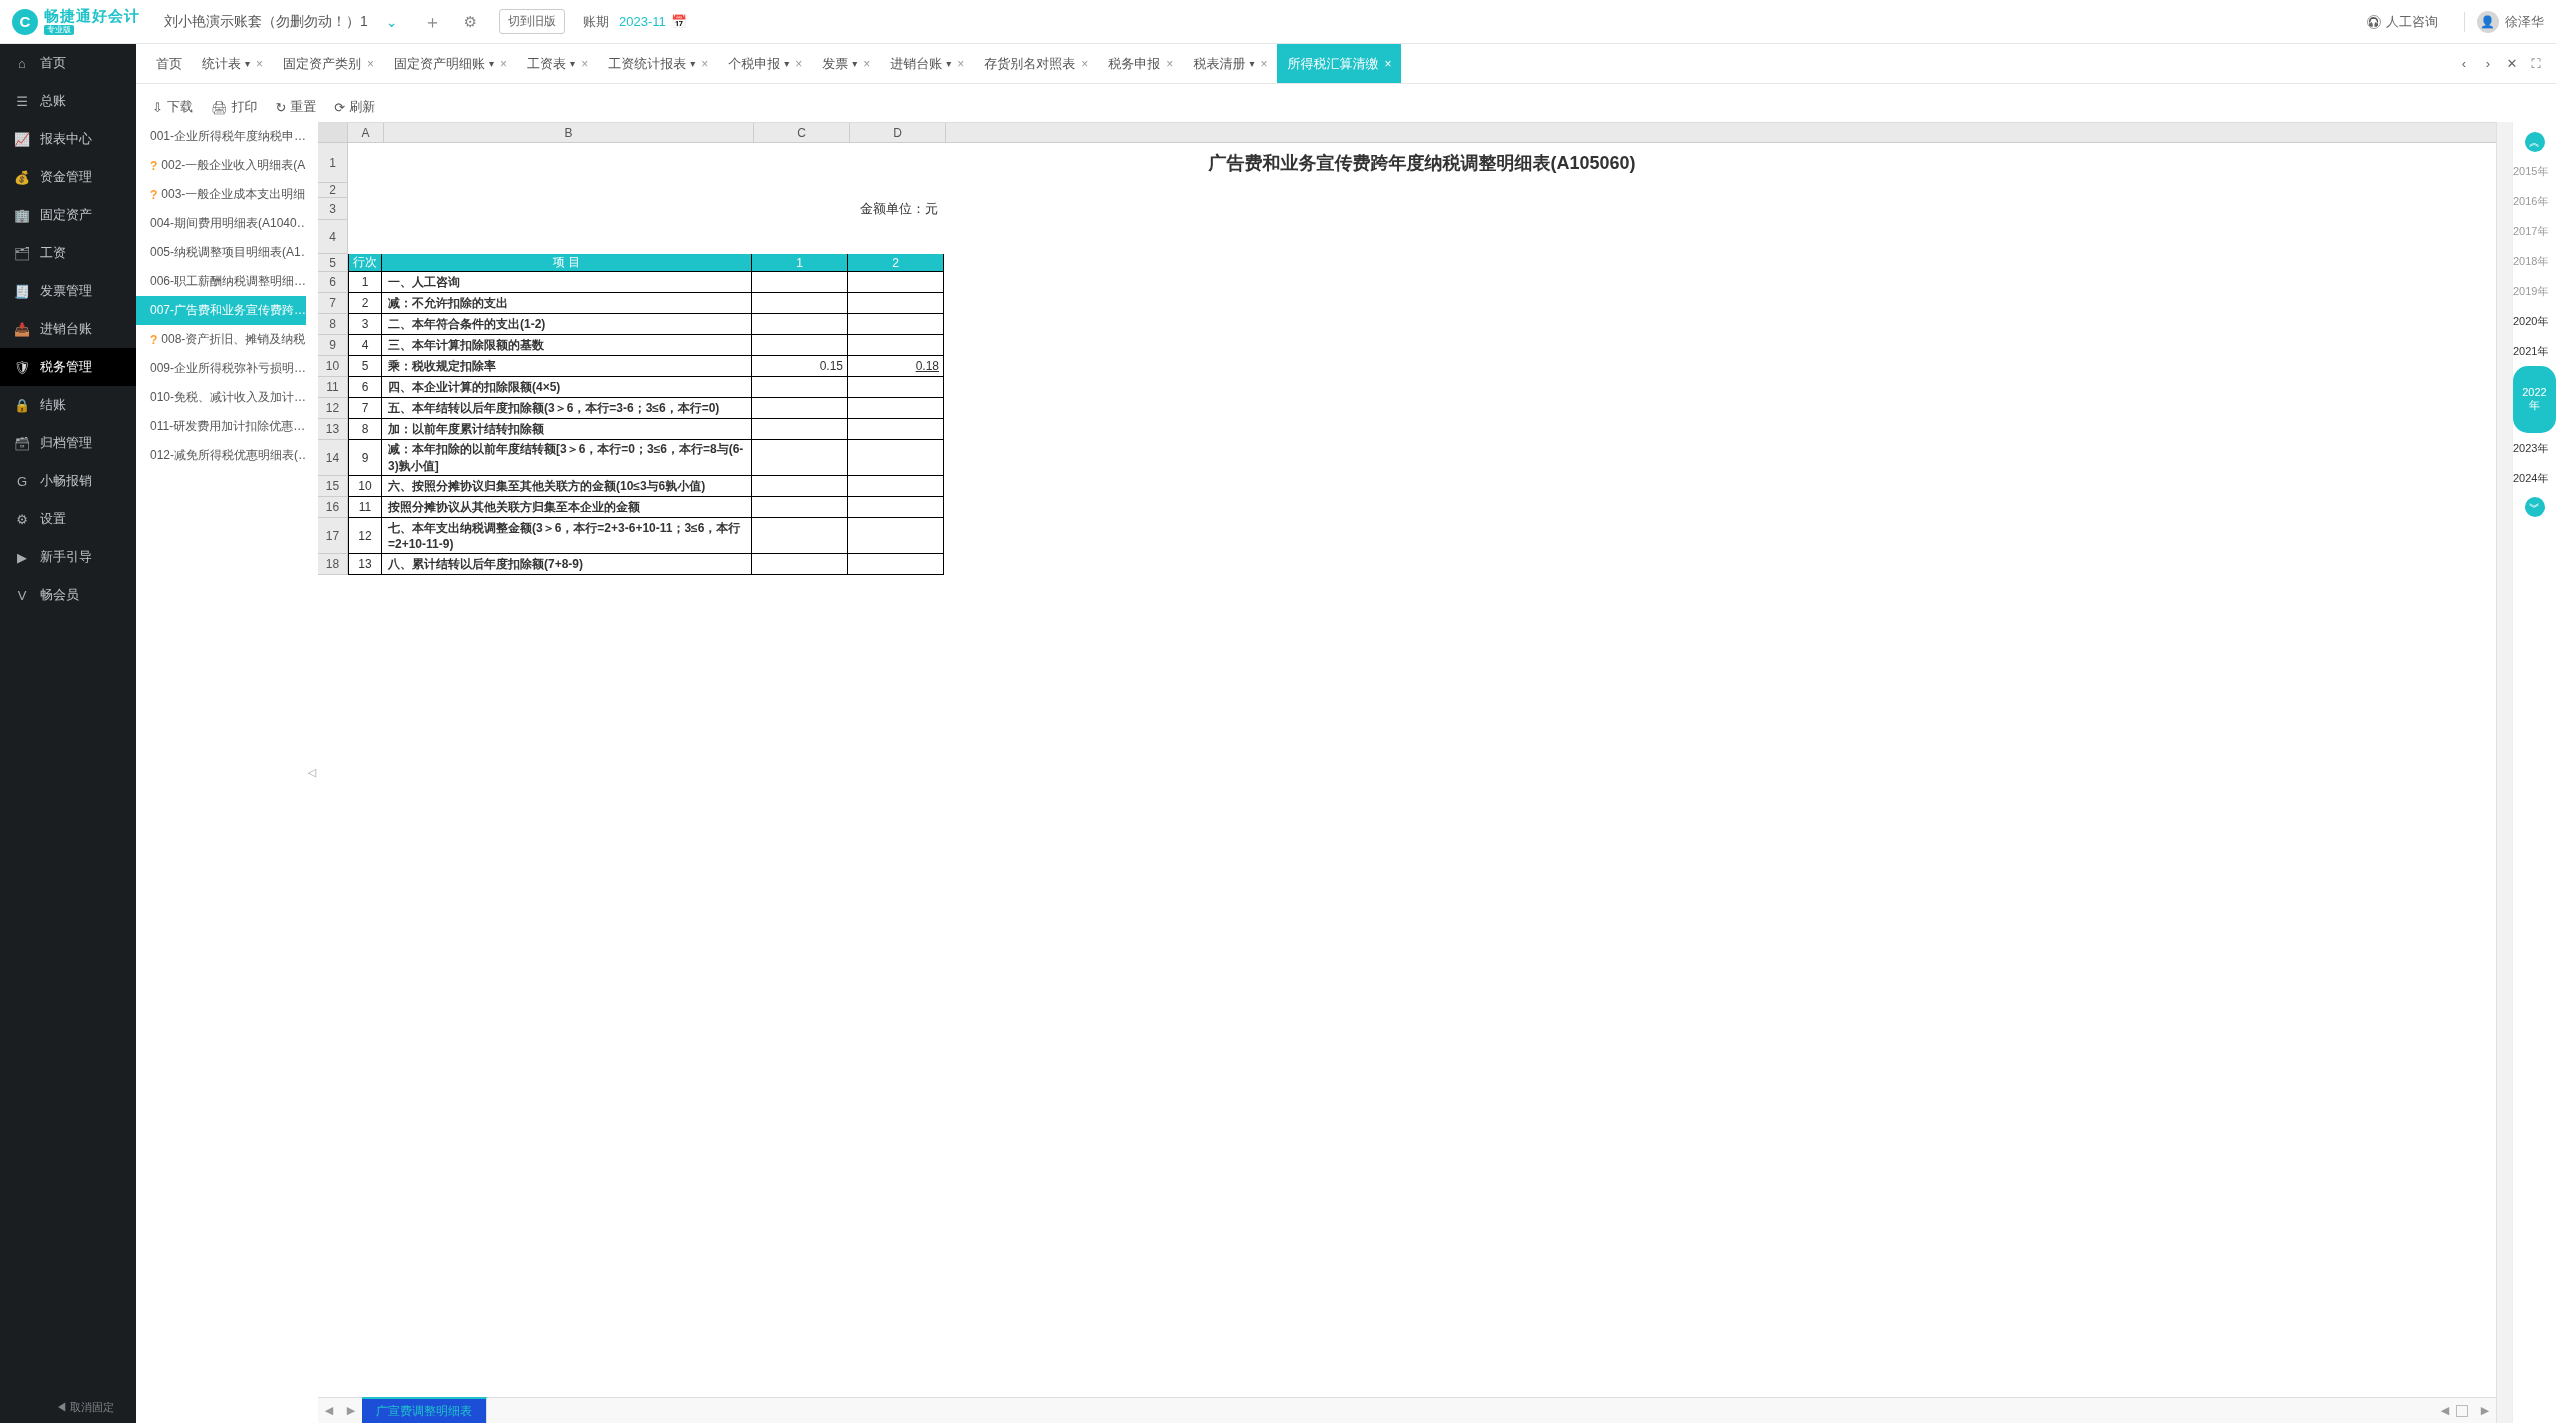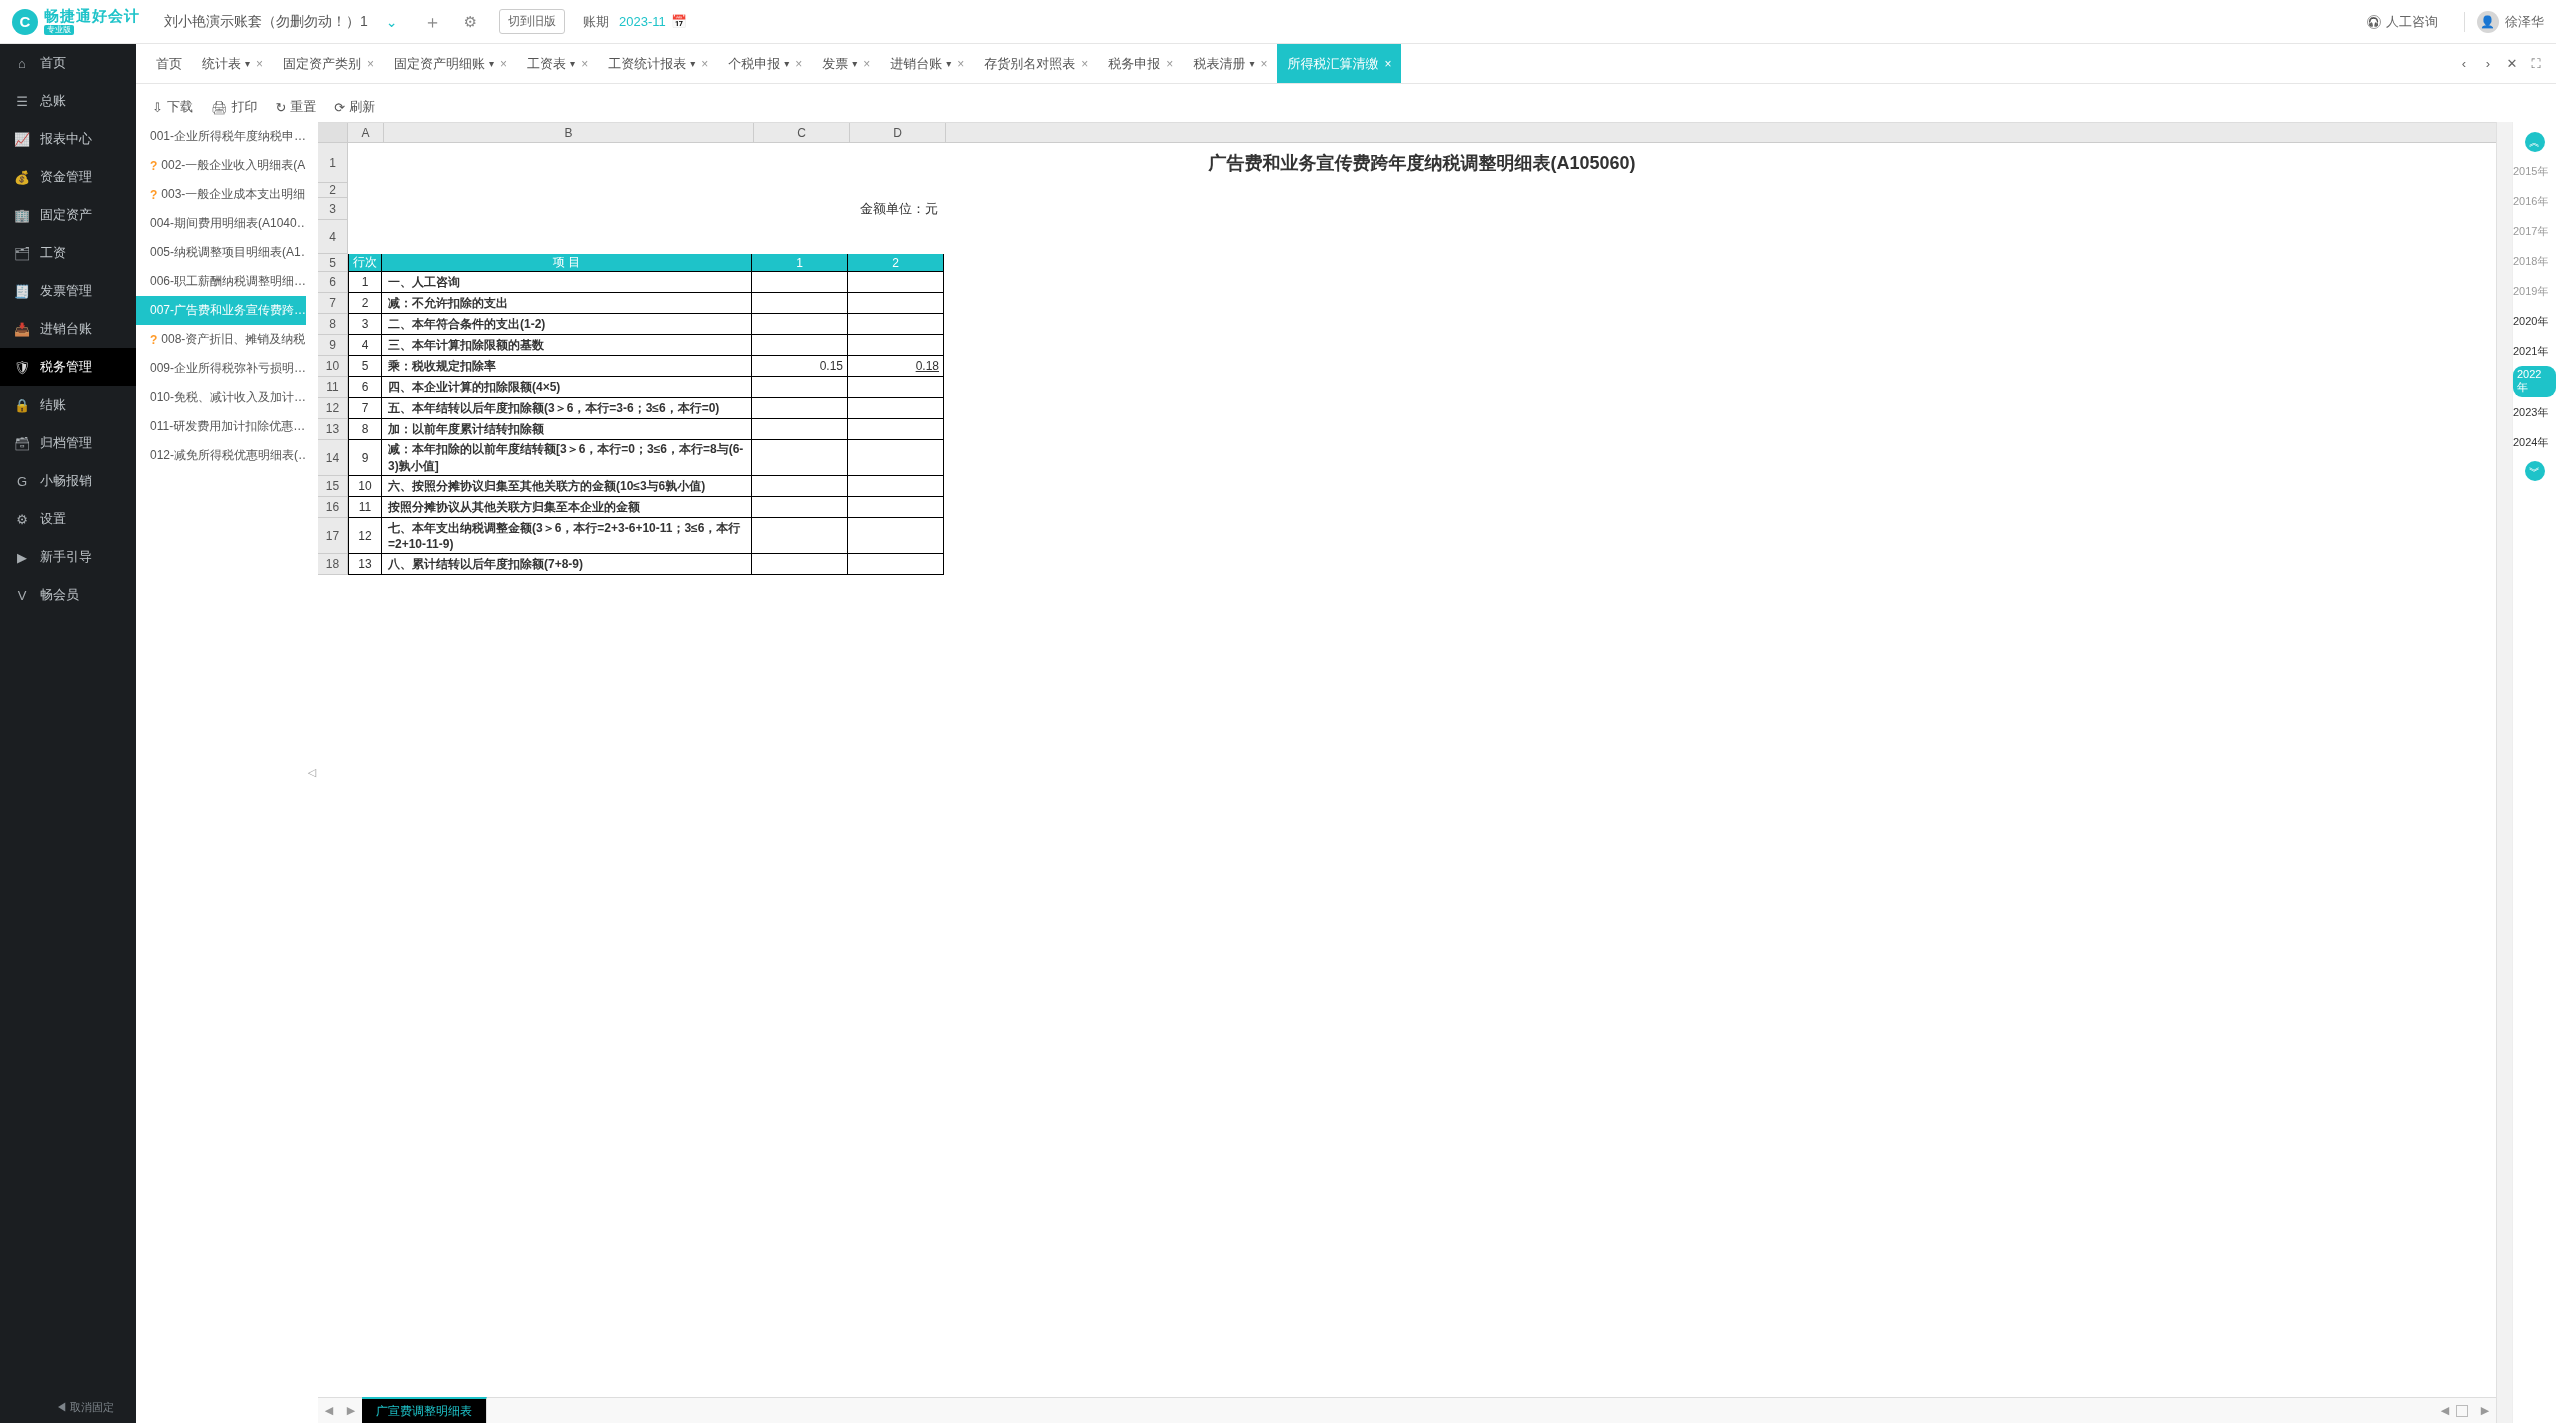--- a/index.html
+++ b/index.html
@@ -70,28 +70,28 @@
   .grid-body { flex: 1; overflow: auto; }
   .rowh { width: 30px; background: #eaeaea; border-right: 1px solid #ccc; border-bottom: 1px solid #ccc; text-align: center; font-size: 12px; color: #555; display: flex; align-items: center; justify-content: center; }
   .sheet-title { font-size: 18px; font-weight: 600; text-align: center; flex: 1; background: #fff; padding: 8px 0; }
   .unit-row { text-align: right; padding: 2px 8px; font-size: 13px; }
   .sheet-row { display: flex; border-bottom: 0; }
 
   .sheet-row .rowh { flex-shrink: 0; }
 
   .sheet-tabs { height: 26px; border-top: 1px solid #ddd; display: flex; align-items: center; background: #f8f8f8; }
   .sheet-tabs .nav { width: 22px; text-align: center; color: #999; cursor: pointer; font-size: 11px; }
-  .sheet-tabs .st { padding: 4px 14px; border-right: 1px solid #ddd; color: #1ec3c9; font-size: 12px; cursor: pointer; background: #000000; border-top: 2px solid #1ec3c9; }
+  .sheet-tabs .st { padding: 4px 14px; border-right: 1px solid #ddd; color: #1ec3c9; font-size: 12px; cursor: pointer; background: #1d4ed8; border-top: 2px solid #1ec3c9; }
   .sheet-tabs .spacer { flex: 1; }
   .sheet-tabs .sb { width: 12px; height: 12px; border: 1px solid #bbb; margin-right: 6px; }
 
   .year-rail { width: 44px; background: #fff; border-left: 1px solid #eee; display: flex; flex-direction: column; align-items: center; padding: 6px 0; gap: 0; font-size: 11px; color: #999; }
   .year-rail .yr { height: 30px; display: flex; align-items: center; cursor: pointer; }
   .year-rail .yr.dark { color: #333; }
-  .year-rail .yr.active { background: #1ec3c9; color: #fff; padding: 2px 4px; border-radius: 9px; height: auto; }
+  .year-rail .yr.active { background: #1ec3c9; color: #fff; padding: 20px 4px; border-radius: 15px; height: auto; text-align: center; }
   .year-rail .ctl { width: 20px; height: 20px; border-radius: 50%; background: #1ec3c9; color: #fff; display: flex; align-items: center; justify-content: center; font-size: 11px; margin: 4px 0; cursor: pointer; }
 
   .vscroll-gutter { width: 16px; background: #f2f2f2; border-left: 1px solid #e0e0e0; }
 
   
   .chA { width: 36px; }
   .chB { width: 370px; }
   .chC { width: 96px; }
   .chD { width: 96px; }
 </style>

